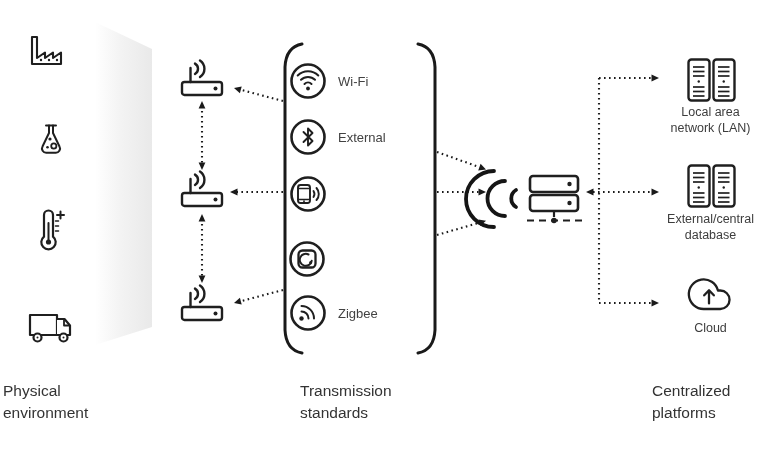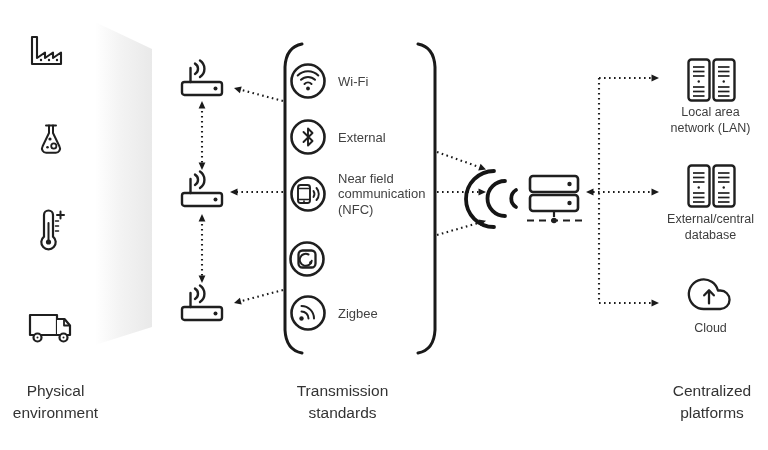--- a/index.html
+++ b/index.html
@@ -2,21 +2,21 @@
 <html><head>
 <meta charset="utf-8">
 <style>
   html,body{margin:0;padding:0;background:#fff;}
   .canvas{
     position:relative;width:768px;height:438px;background:#ffffff;
     font-family:"Liberation Sans",sans-serif;overflow:hidden;
   }
   svg{position:absolute;left:0;top:0;}
   .lbl{position:absolute;white-space:pre-line;color:#383838;}
-  .stage-label{font-size:15.5px;line-height:1.42;text-align:center;color:#333;}
+  .stage-label{font-size:15.5px;line-height:1.42;color:#333;}
   .t-item-label{font-size:13px;line-height:1.18;text-align:left;color:#424242;left:338px;}
   .p-item-label{font-size:12.5px;line-height:1.3;text-align:center;color:#3d3d3d;left:648px;width:125px;}
 </style>
 </head>
 <body>
 
 <div class="canvas">
 
 <svg width="768" height="450" viewBox="0 0 768 450">
   <defs>
@@ -221,31 +221,28 @@
       </g>
 
   <g transform="translate(687,272) scale(1.85)" fill="none" stroke="#1f1f1f" stroke-width="1.25" stroke-linecap="round" stroke-linejoin="round">
     <path d="M18 10 h-1.26 A8 8 0 1 0 9 20 h9 a5 5 0 0 0 0 -10 z"></path>
     <path d="M11.9 17 V10.2 M9.3 12.6 L11.9 9.9 L14.5 12.6"></path>
   </g>
 </svg>
 
 <div class="lbl t-item-label" style="top:74px;">Wi-Fi</div>
 <div class="lbl t-item-label" style="top:130px;">External</div>
-<div class="lbl t-item-label" style="top:171px;">Near field
-communication
-(NFC)</div>
 <div class="lbl t-item-label" style="top:306px;text-align:center;">Zigbee</div>
 
 <div class="lbl p-item-label" style="top:104px;">Local area
 network (LAN)</div>
 <div class="lbl p-item-label" style="top:211px;">External/central
 database</div>
 <div class="lbl p-item-label" style="top:320px;">Cloud</div>
 
 <div class="lbl stage-label" style="left:3px;width:105px;top:380px;">Physical
 environment</div>
-<div class="lbl stage-label" style="left:280px;width:125px;top:380px;">Transmission
+<div class="lbl stage-label" style="left:300px;width:125px;top:380px;">Transmission
 standards</div>
 <div class="lbl stage-label" style="left:652px;width:120px;top:380px;">Centralized
 platforms</div>
 
 </div>
 
 </body></html>

